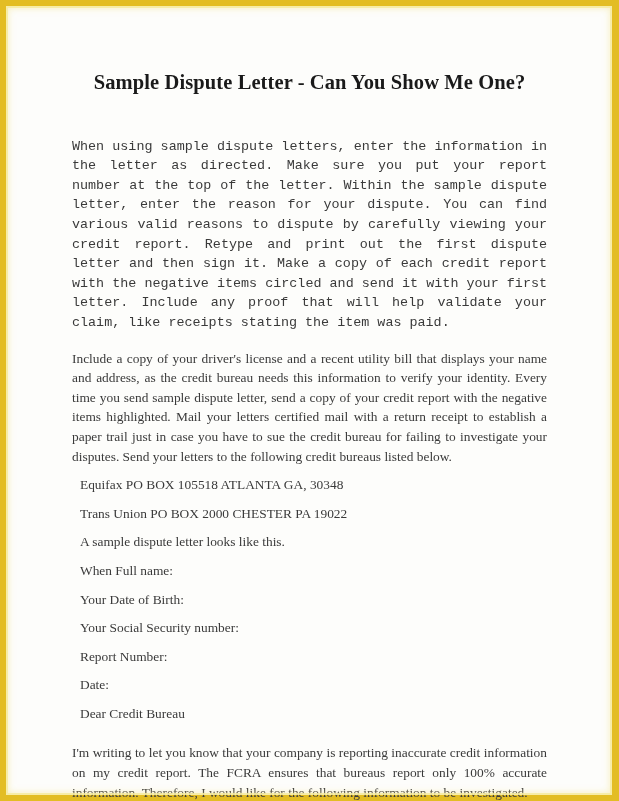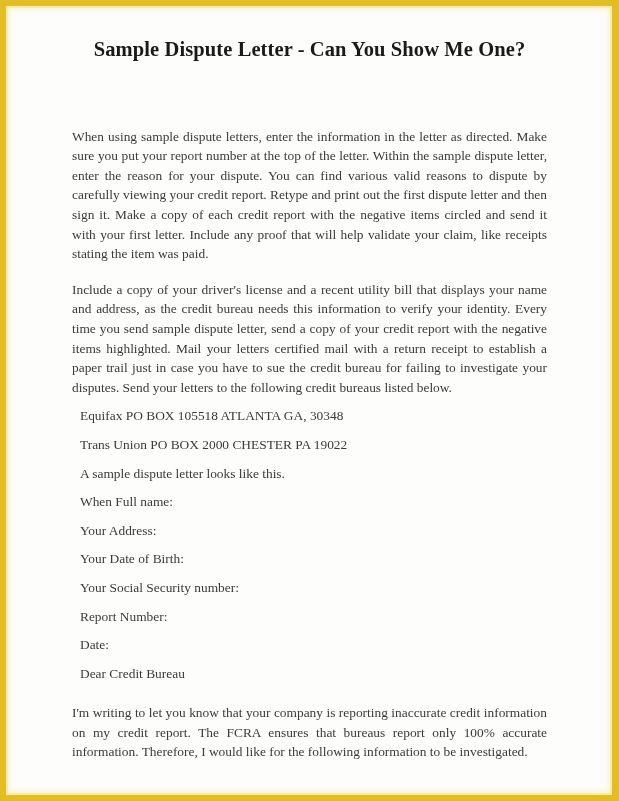--- a/index.html
+++ b/index.html
@@ -50,38 +50,38 @@
     position: absolute;
     left: 66px;
     top: 0;
     width: 475px;
     z-index: 2;
     color: #2e2e2e;
   }
 
   .doc-title {
     margin: 0;
-    padding-top: 31px;
+    padding-top: 64px;
     text-align: center;
     font-size: 20.5px;
     font-weight: bold;
     letter-spacing: 0.1px;
     color: #1a1a1a;
     line-height: 1.25;
   }
 
   .para {
     margin: 0;
     text-align: justify;
     font-size: 13.4px;
     line-height: 19.6px;
     color: #3a3a3a;
   }
 
-  .para-first   { margin-top: 64px; }
+  .para-first   { margin-top: 41px; font-family: Liberation Mono, monospace; }
   .para-second  { margin-top: 16px; }
 
   .line {
     margin: 0;
     font-size: 13.4px;
     line-height: 19.6px;
     color: #3a3a3a;
   }
 
   
@@ -106,21 +106,20 @@
 
 
     <p class="line line-gap">Equifax PO BOX 105518 ATLANTA GA, 30348</p>
 
     <p class="line line-gap">Trans Union PO BOX 2000 CHESTER PA 19022</p>
 
     <p class="line line-gap">A sample dispute letter looks like this.</p>
 
     <p class="line line-gap">When Full name:</p>
 
-    <p class="line line-gap">Your Address:</p>
 
     <p class="line line-gap">Your Date of Birth:</p>
 
     <p class="line line-gap">Your Social Security number:</p>
 
     <p class="line line-gap">Report Number:</p>
 
     <p class="line line-gap">Date:</p>
 
     <p class="line line-gap">Dear Credit Bureau</p>

